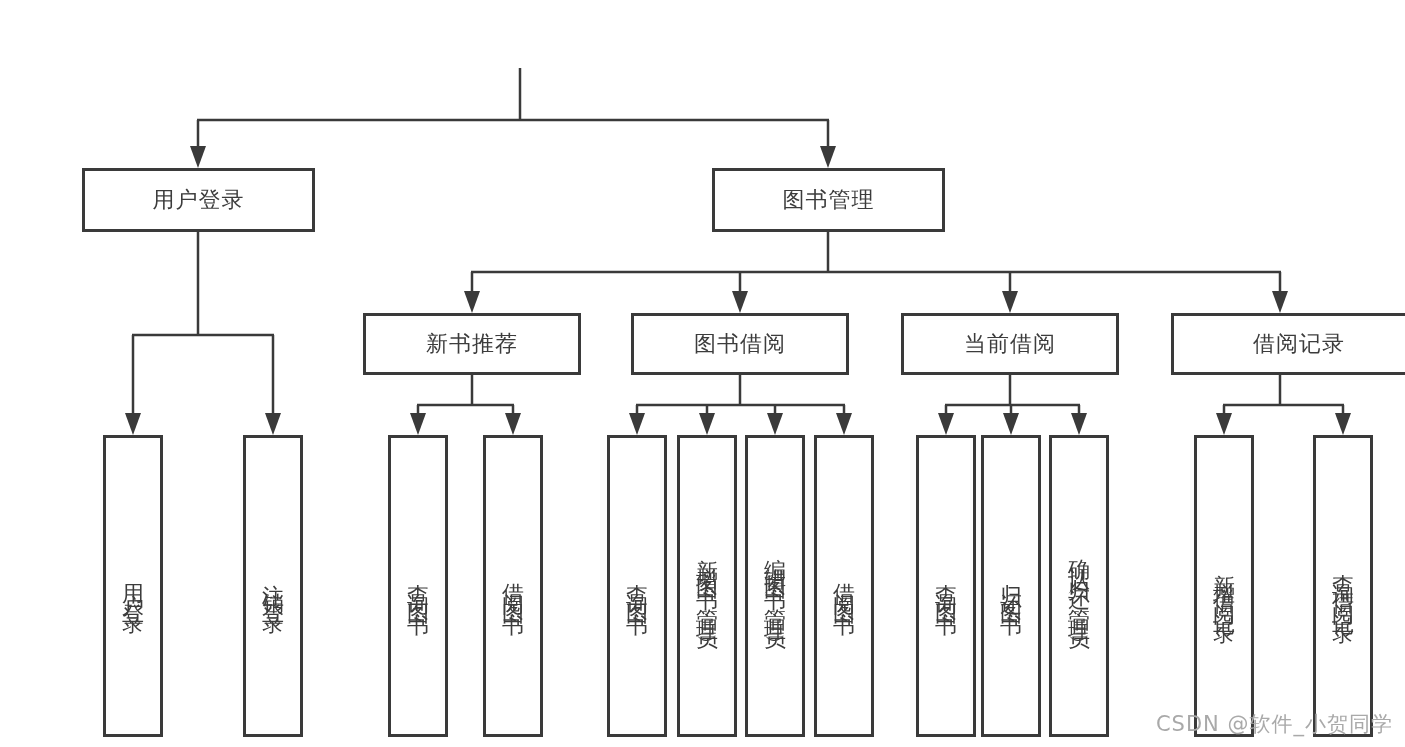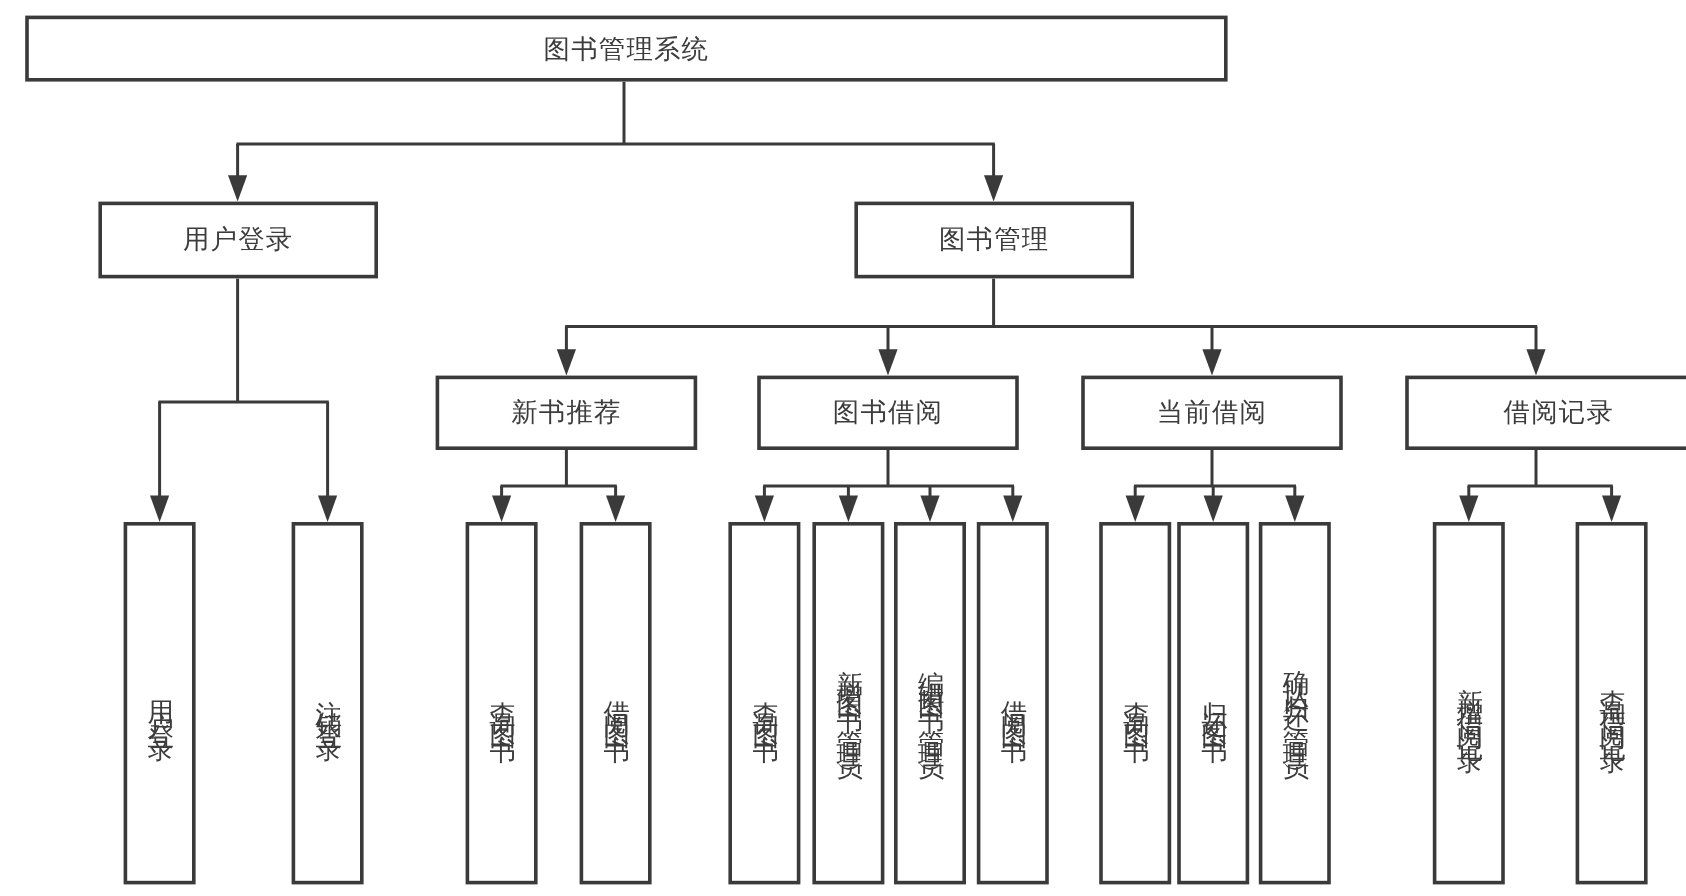--- a/index.html
+++ b/index.html
@@ -114,21 +114,20 @@
       <polygon points="767,413 783,413 775,435"></polygon>
       <polygon points="836,413 852,413 844,435"></polygon>
       <polygon points="938,413 954,413 946,435"></polygon>
       <polygon points="1003,413 1019,413 1011,435"></polygon>
       <polygon points="1071,413 1087,413 1079,435"></polygon>
       <polygon points="1216,413 1232,413 1224,435"></polygon>
       <polygon points="1335,413 1351,413 1343,435"></polygon>
     </g>
   </svg>
 
-  <div class="node" style="left:21px;top:13px;width:1002px;height:55px">图书管理系统</div>
 
   <div class="node" style="left:82px;top:168px;width:233px;height:64px">用户登录</div>
   <div class="node" style="left:712px;top:168px;width:233px;height:64px">图书管理</div>
 
   <div class="node" style="left:363px;top:313px;width:218px;height:62px">新书推荐</div>
   <div class="node" style="left:901px;top:313px;width:218px;height:62px">当前借阅</div>
   <div class="node" style="left:631px;top:313px;width:218px;height:62px">图书借阅</div>
   <div class="node" style="left:1171px;top:313px;width:256px;height:62px">借阅记录</div>
 
   <div class="node v" style="left:103px;top:435px;width:60px;height:302px">用户登录</div>
@@ -142,14 +141,15 @@
   <div class="node v" style="left:745px;top:435px;width:60px;height:302px">编辑图书（管理员）</div>
   <div class="node v" style="left:814px;top:435px;width:60px;height:302px">借阅图书</div>
 
   <div class="node v" style="left:916px;top:435px;width:60px;height:302px">查询图书</div>
   <div class="node v" style="left:981px;top:435px;width:60px;height:302px">归还图书</div>
   <div class="node v" style="left:1049px;top:435px;width:60px;height:302px">确认归还（管理员）</div>
 
   <div class="node v" style="left:1194px;top:435px;width:60px;height:302px">新增借阅记录</div>
   <div class="node v" style="left:1313px;top:435px;width:60px;height:302px">查询借阅记录</div>
 
+  <div class="watermark" style="right:12px;top:710px">CSDN @软件_小贺同学</div>
 
 </div>
 
 </body></html>

